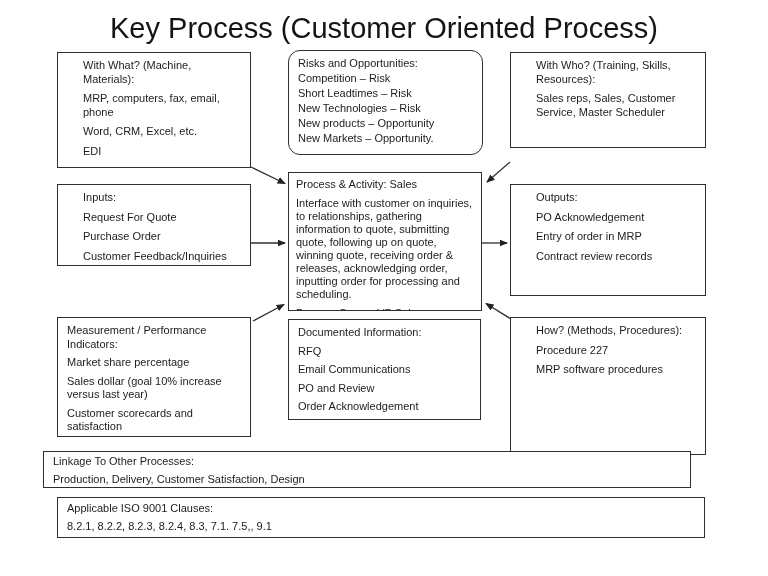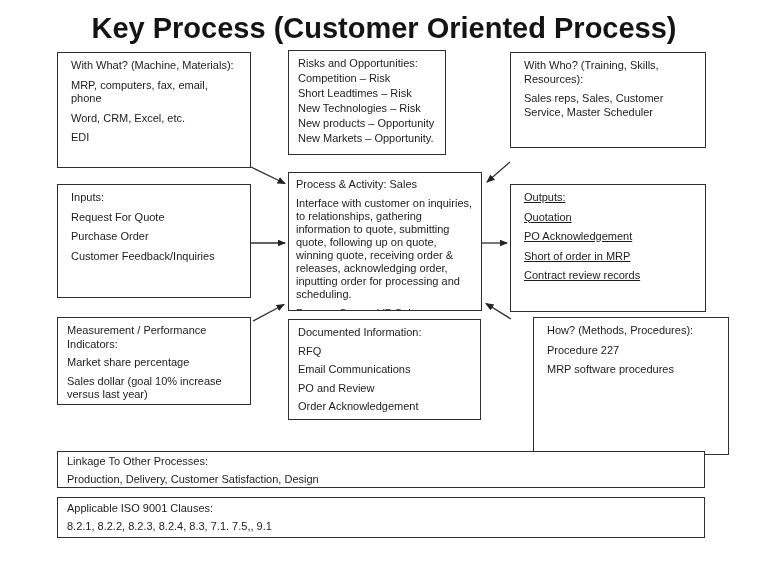--- a/index.html
+++ b/index.html
@@ -17,55 +17,55 @@
     overflow: hidden;
   }
   .title {
     position: absolute;
     top: 10px;
     left: 0;
     width: 100%;
     text-align: center;
     font-size: 29px;
     line-height: 36px;
-    font-weight: 700;
+    font-weight: 400;
     color: #141414;
     letter-spacing: 0px;
   }
   .box {
     position: absolute;
     box-sizing: border-box;
     border: 1.4px solid #2e2e2e;
     background: #ffffff;
     padding: 6px 9px;
     font-size: 11px;
     line-height: 13.5px;
     overflow: hidden;
   }
-  .box p { margin: 0 0 6px 4px; }
+  .box p { margin: 0 0 6px 16px; }
   .box.tight p { margin: 0 0 1.5px 0; }
   .box.gap5 p { margin: 0 0 5px 0; }
   .box.strip { padding: 3px 9px; }
   .box.strip p { margin: 0 0 4px 0; }
   .box.strip2 { padding: 4px 9px; }
   .box.strip2 p { margin: 0 0 4px 0; }
   .box.process { padding: 5px 7px; line-height: 13px; }
   .box.process p { margin: 0 0 6px 0; }
 
   
   .b-with-what   { left: 57px;  top: 52px;  width: 194px; height: 116px; }
-  .b-risks       { left: 288px; top: 50px;  width: 158px; height: 105px; }
+  .b-risks       { left: 288px; top: 50px;  width: 195px; height: 105px; border-radius: 12px; }
   .b-with-who    { left: 510px; top: 52px;  width: 196px; height: 96px; }
-  .b-inputs      { left: 57px;  top: 184px; width: 194px; height: 114px; }
+  .b-inputs      { left: 57px;  top: 184px; width: 194px; height: 82px; }
   .b-process     { left: 288px; top: 172px; width: 194px; height: 139px; }
-  .b-outputs     { left: 510px; top: 184px; width: 196px; height: 128px; text-decoration: underline; }
-  .b-measurement { left: 57px;  top: 317px; width: 194px; height: 88px; }
+  .b-outputs     { left: 510px; top: 184px; width: 196px; height: 112px; }
+  .b-measurement { left: 57px;  top: 317px; width: 194px; height: 120px; }
   .b-documented  { left: 288px; top: 319px; width: 193px; height: 101px; }
-  .b-how         { left: 533px; top: 317px; width: 196px; height: 138px; }
-  .b-linkage     { left: 57px;  top: 451px; width: 648px; height: 37px; }
+  .b-how         { left: 510px; top: 317px; width: 196px; height: 138px; }
+  .b-linkage     { left: 43px;  top: 451px; width: 648px; height: 37px; }
   .b-iso         { left: 57px;  top: 497px; width: 648px; height: 41px; }
 
   .connector-layer {
     position: absolute;
     left: 0; top: 0;
     width: 768px; height: 576px;
     pointer-events: none;
   }
 </style>
 </head>
@@ -118,23 +118,22 @@
     </div>
 
   <div class="box process b-process">
       <p>Process &amp; Activity: Sales</p>
       <p>Interface with customer on inquiries, to relationships, gathering information to quote, submitting quote, following up on quote, winning quote, receiving order &amp; releases, acknowledging order, inputting order for processing and scheduling.</p>
       <p>Process Owner: VP Sales</p>
     </div>
 
   <div class="box b-outputs">
       <p>Outputs:</p>
-      <p>Quotation</p>
       <p>PO Acknowledgement</p>
-      <p>Short of order in MRP</p>
+      <p>Entry of order in MRP</p>
       <p>Contract review records</p>
     </div>
 
   <div class="box gap5 b-measurement">
       <p>Measurement / Performance Indicators:</p>
       <p>Market share percentage</p>
       <p>Sales dollar (goal 10% increase versus last year)</p>
       <p>Customer scorecards and satisfaction</p>
     </div>
 

